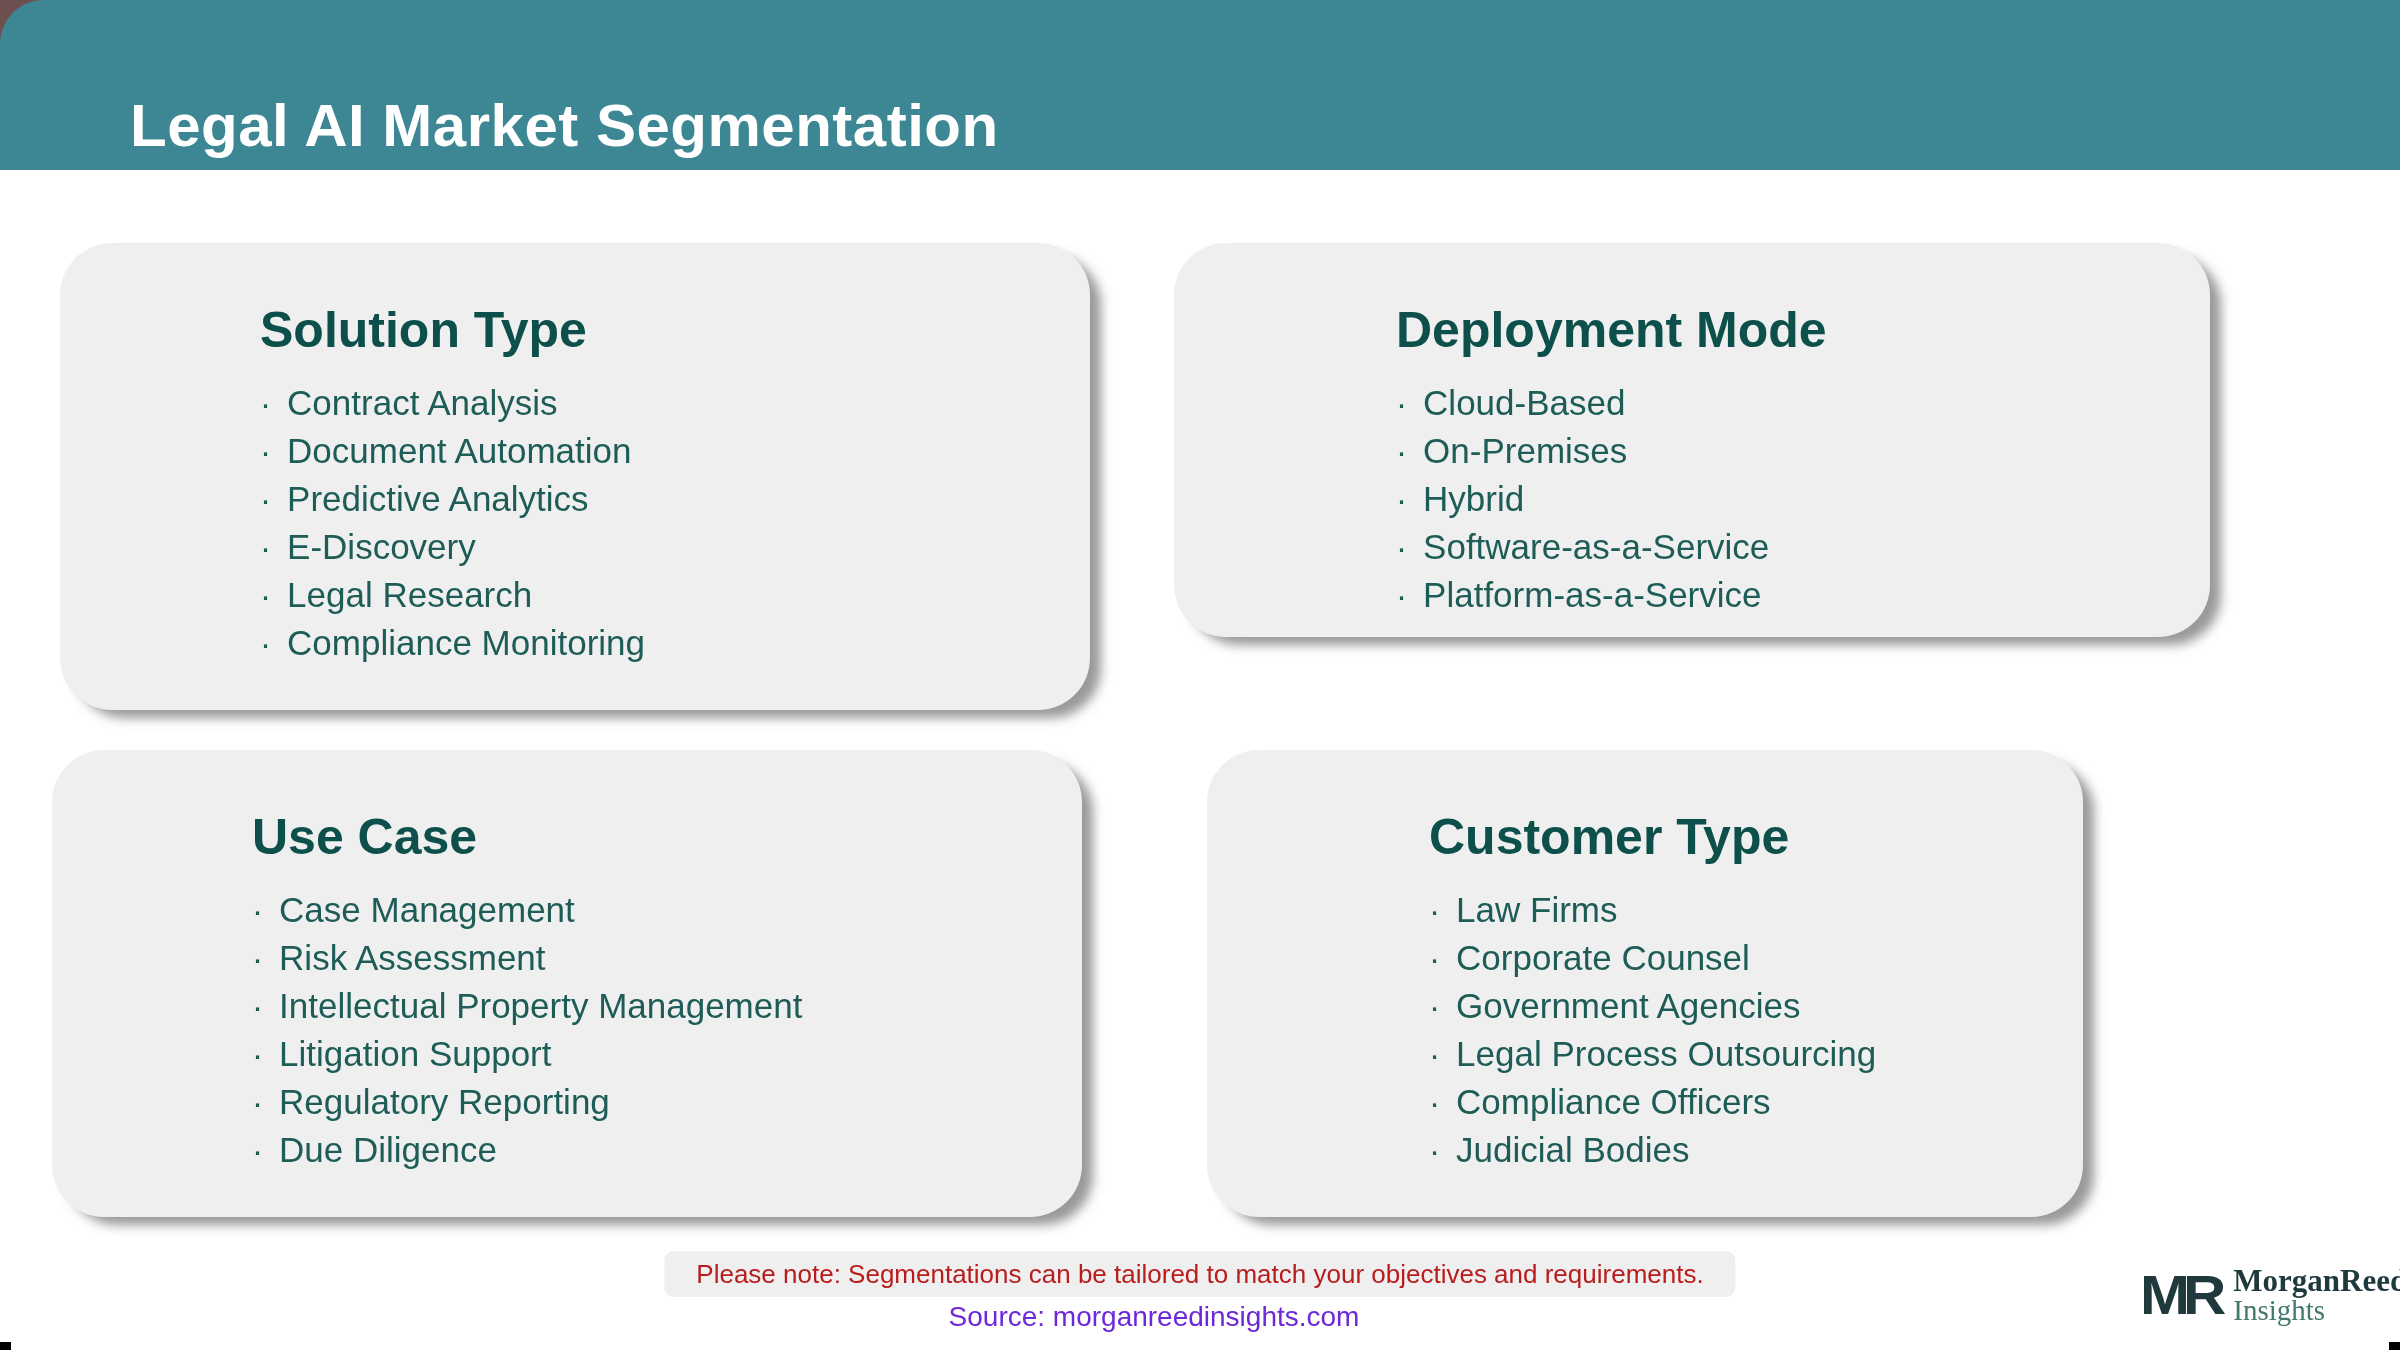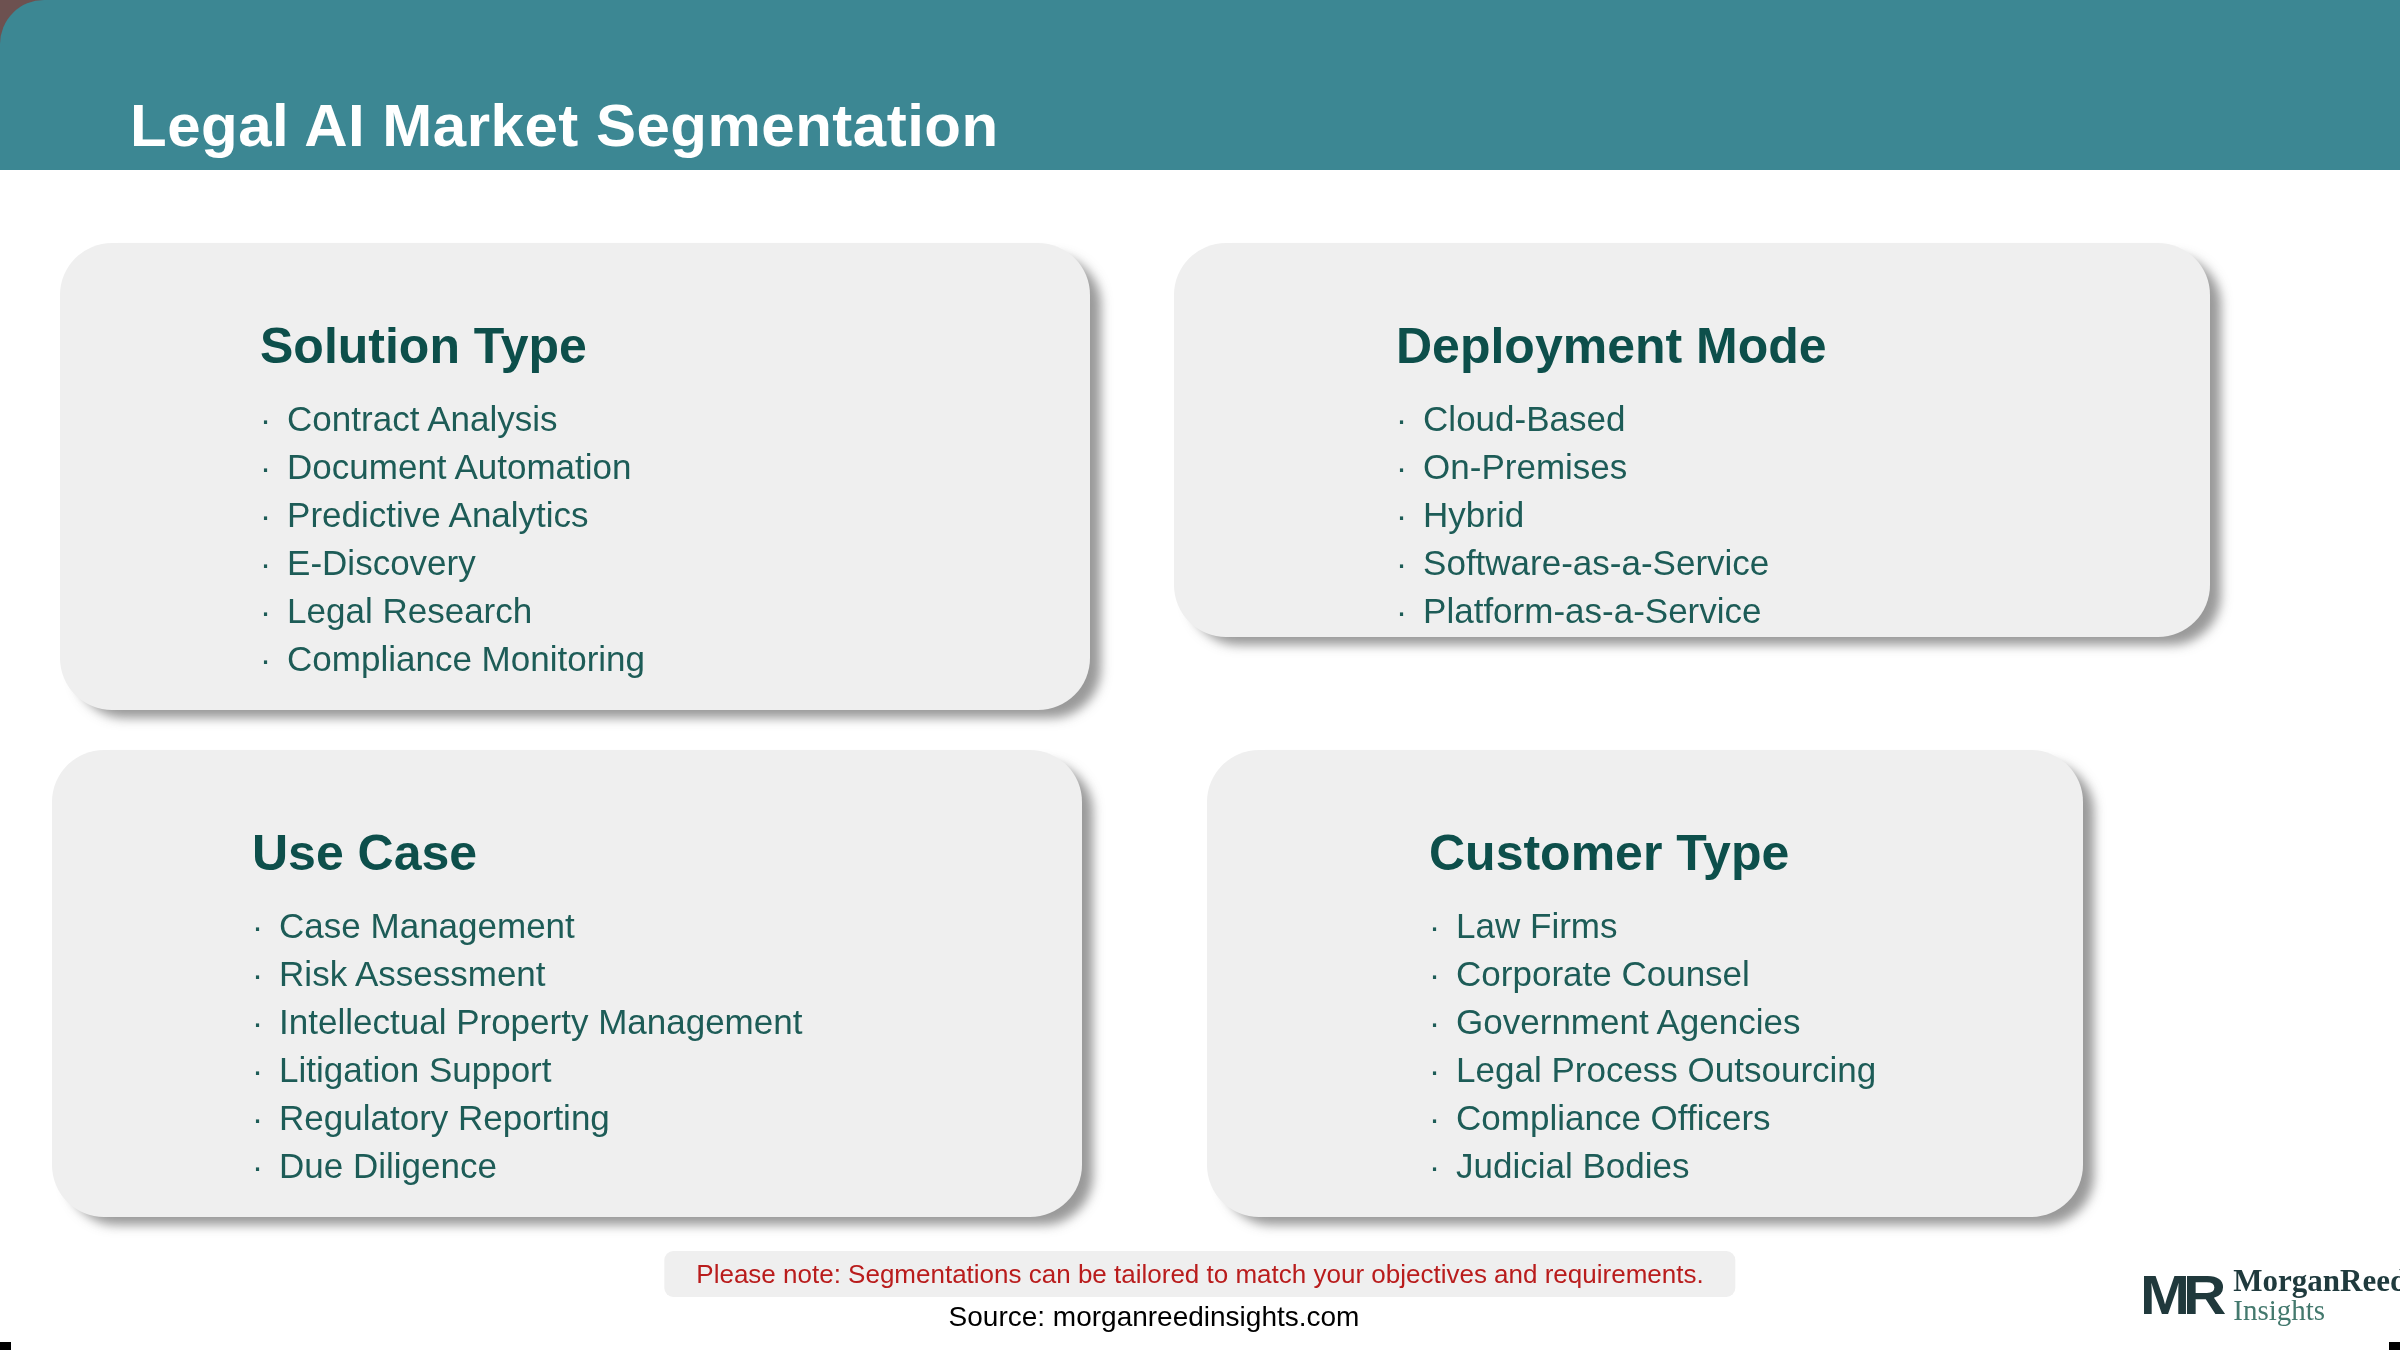--- a/index.html
+++ b/index.html
@@ -40,21 +40,21 @@
     border-radius: 52px;
     box-shadow: 13px 10px 11px -2px rgba(70,70,70,0.55);
     box-sizing: border-box;
     padding-top: 58px;
   }
   .card-1 { left: 60px;   top: 243px; width: 1030px; height: 467px; padding-left: 200px; }
   .card-2 { left: 1174px; top: 243px; width: 1036px; height: 394px; padding-left: 222px; }
   .card-3 { left: 52px;   top: 750px; width: 1030px; height: 467px; padding-left: 200px; }
   .card-4 { left: 1207px; top: 750px; width: 876px; height: 467px; padding-left: 222px; }
   .card h2 {
-    margin: 16px 0 20px 0;
+    margin: 0 0 20px 0;
     font-size: 50px;
     font-weight: 700;
     color: #0d4f4b;
   }
   .card ul {
     margin: 0; padding: 0;
     list-style: none;
   }
   .card li {
     font-size: 35px;
@@ -78,21 +78,21 @@
     border-radius: 9px;
     font-size: 26px;
     color: #b91c1c;
     white-space: nowrap;
   }
   .source {
     position: absolute;
     top: 1301px; left: 0; right: 92px;
     text-align: center;
     font-size: 28px;
-    color: #000000;
+    color: #6d28d9;
   }
   .logo {
     position: absolute;
     left: 2140px; top: 1266px;
     display: flex; align-items: center;
   }
   .monogram {
     font-family: "Liberation Sans", sans-serif;
     font-weight: 900;
     font-size: 60px;

